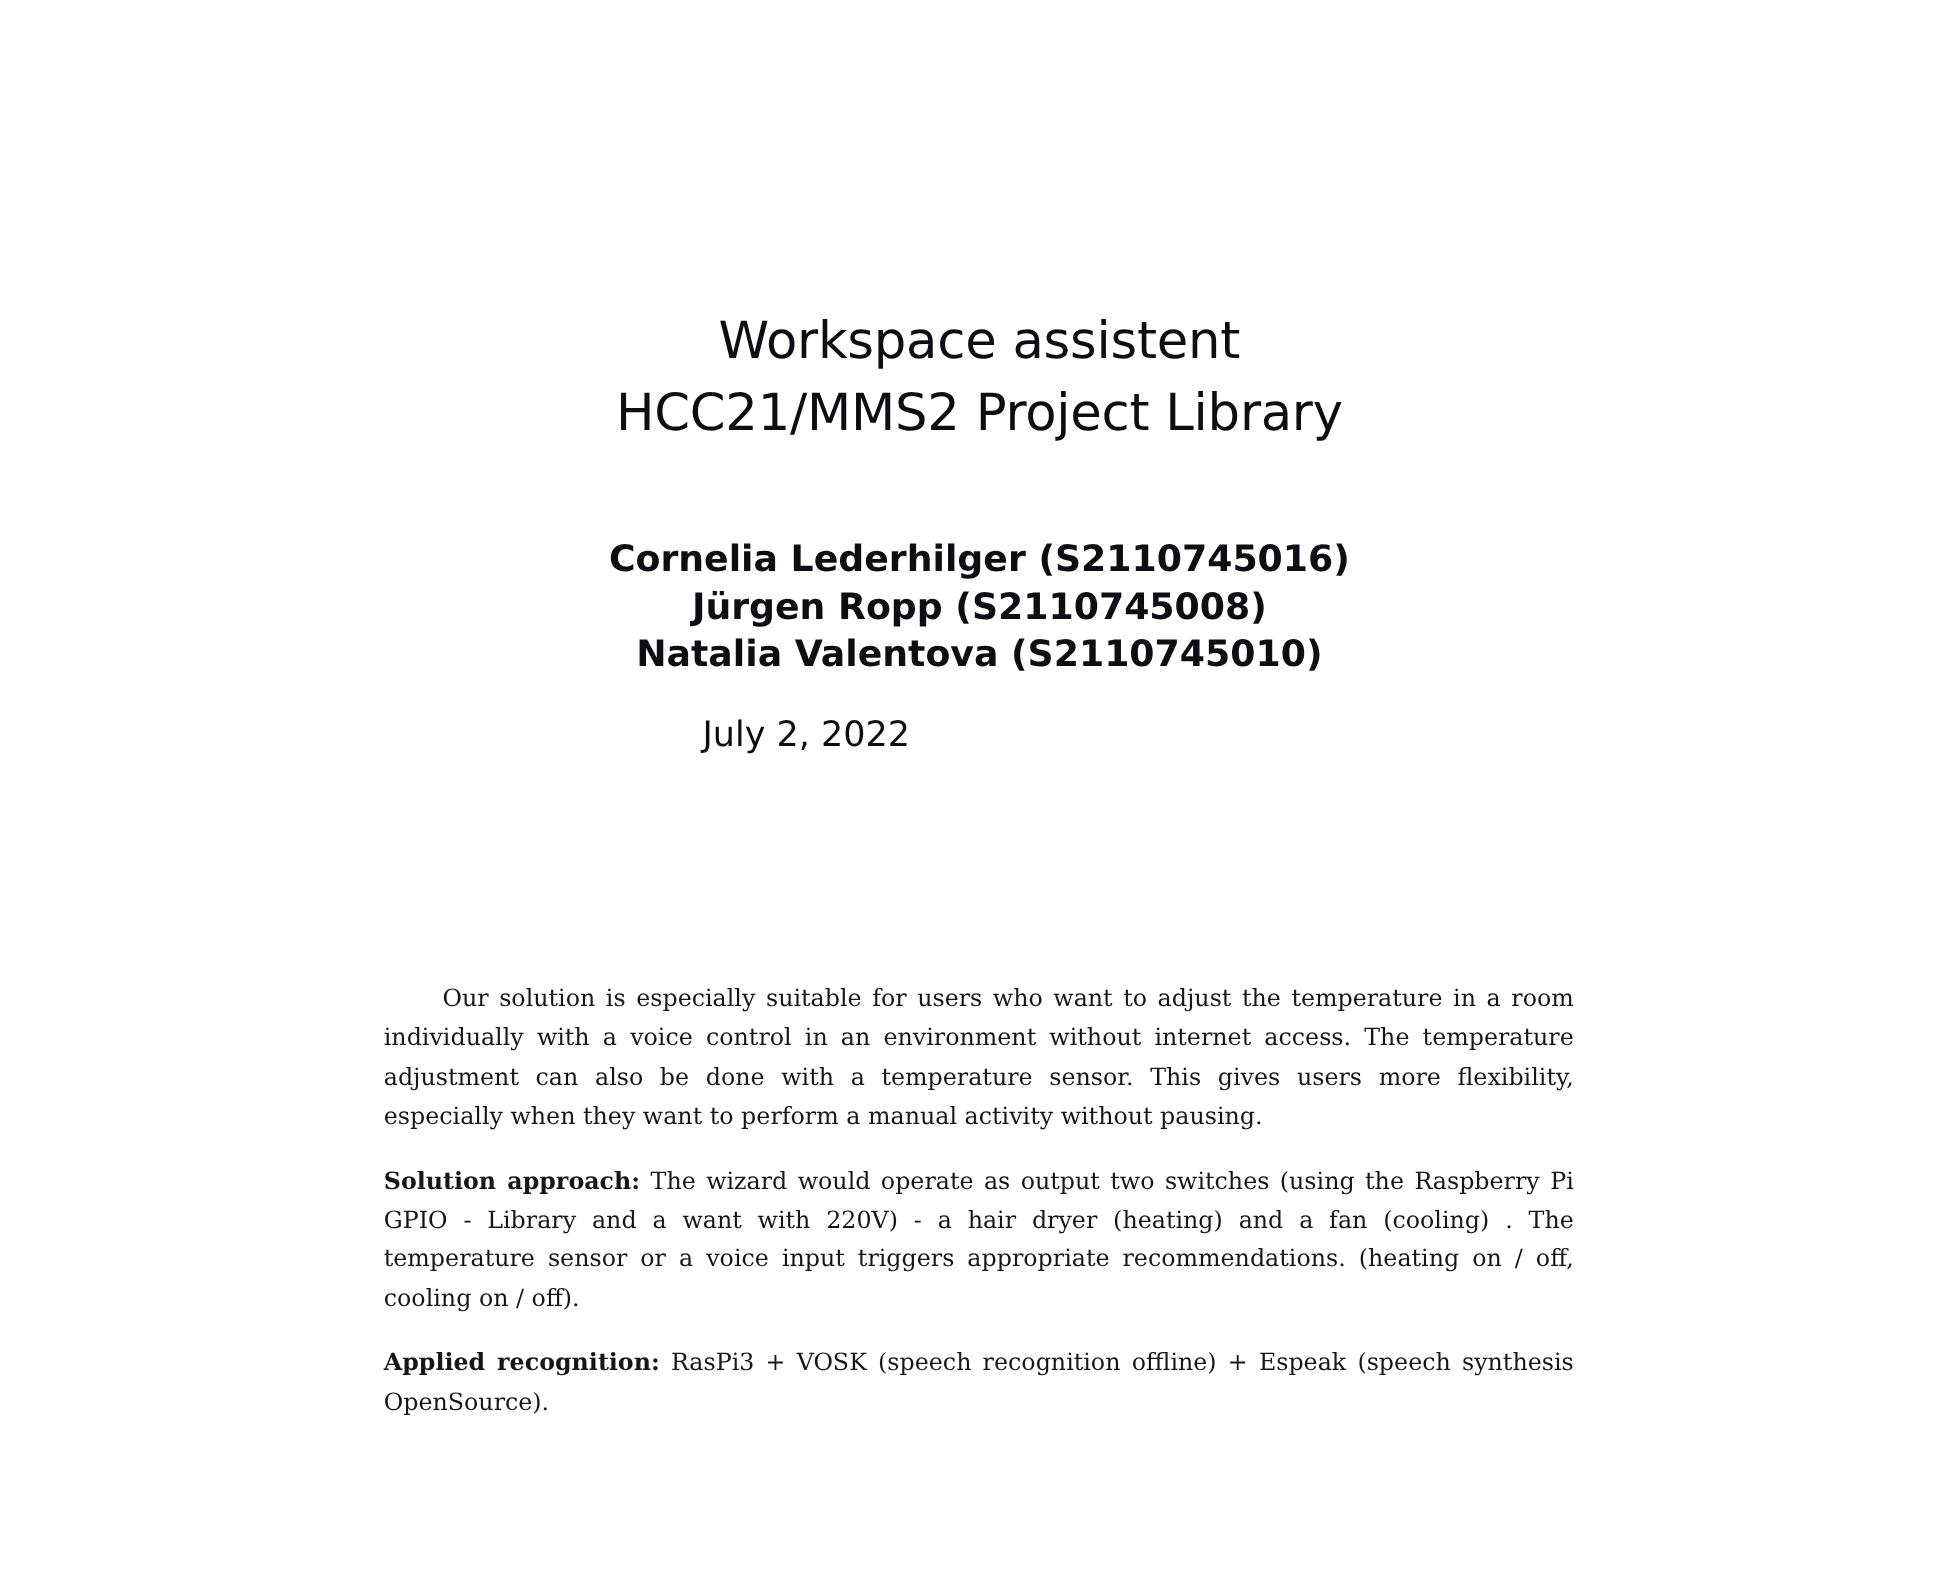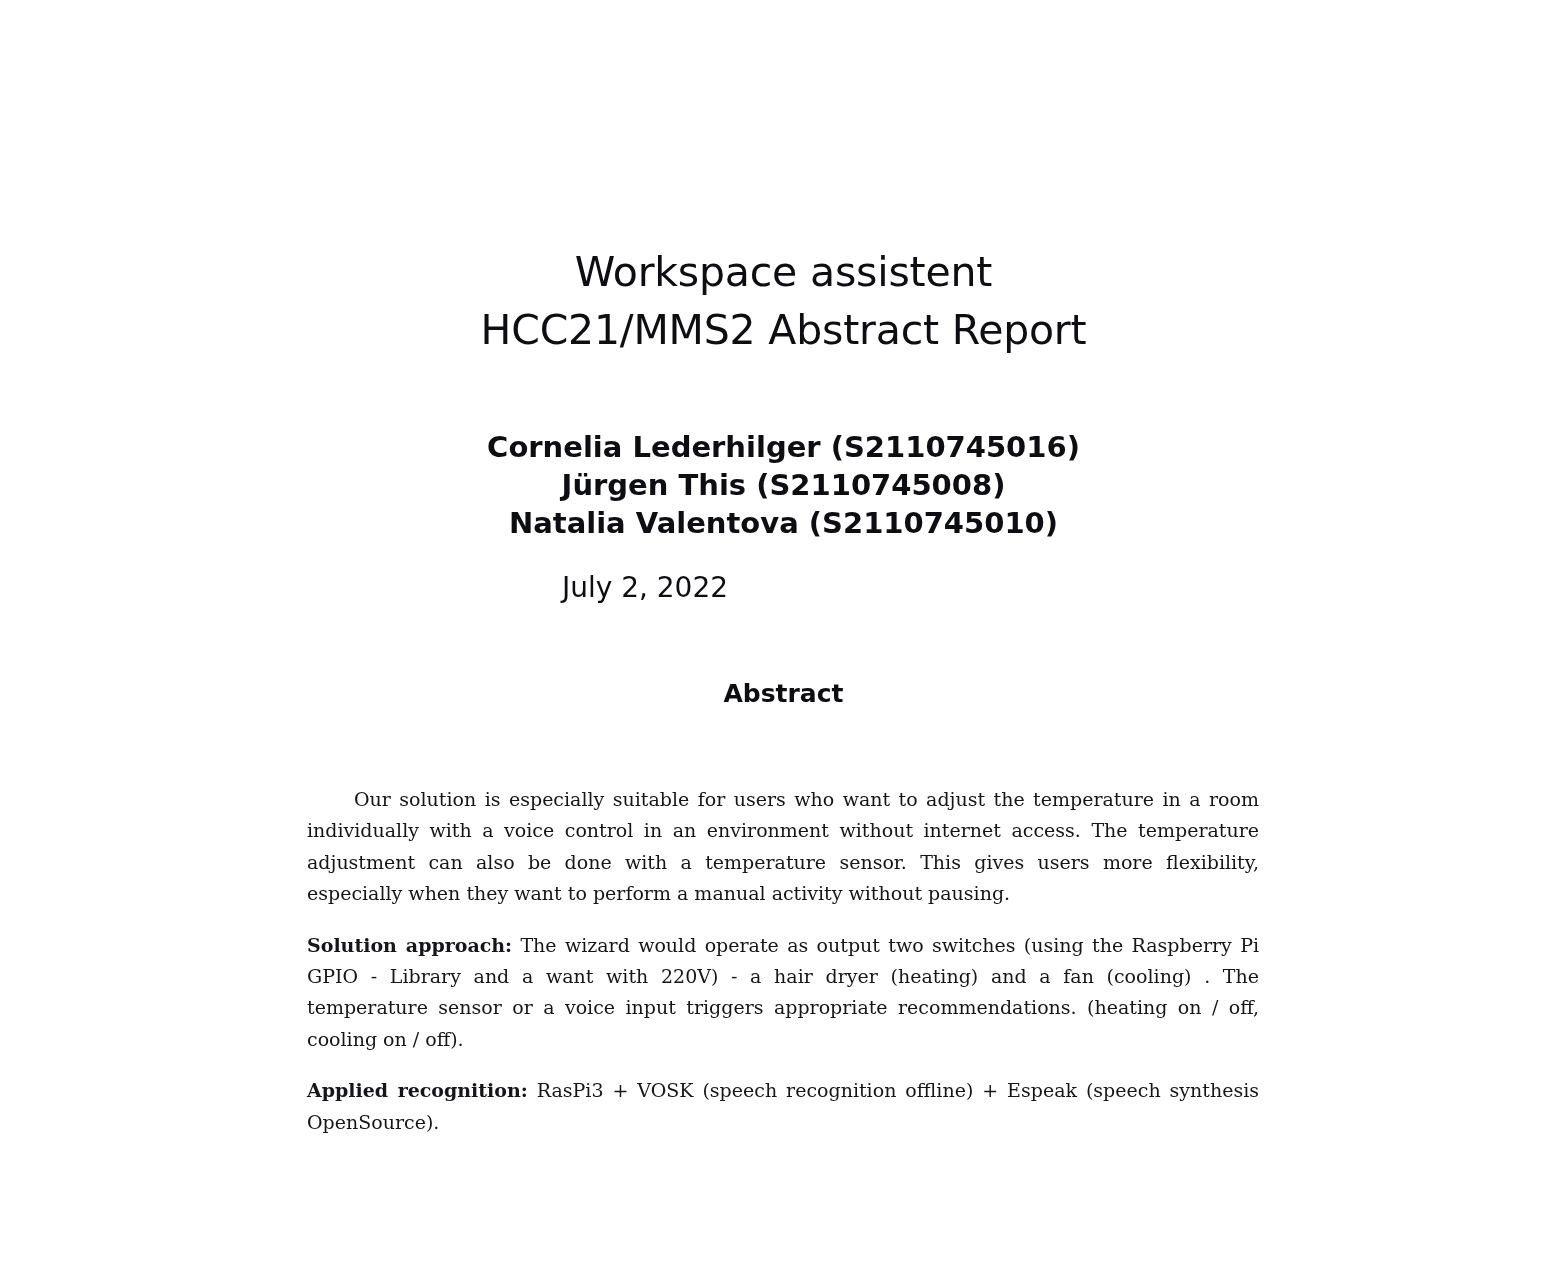--- a/index.html
+++ b/index.html
@@ -122,34 +122,33 @@
     font-weight: 700;
   }
 </style>
 </head>
 <body>
 
 <div class="page">
 
   <div class="title-block">
     <div class="doc-title-line">Workspace assistent</div>
-    <div class="doc-title-line">HCC21/MMS2 Abstract Report</div>
+    <div class="doc-title-line">HCC21/MMS2 Project Library</div>
   </div>
 
   <div class="authors-block">
     <div class="author-line">Cornelia Lederhilger (S2110745016)</div>
-    <div class="author-line">Jürgen This (S2110745008)</div>
+    <div class="author-line">Jürgen Ropp (S2110745008)</div>
     <div class="author-line">Natalia Valentova (S2110745010)</div>
   </div>
 
   <div class="date-block">
     <div class="date-line">July 2, 2022</div>
   </div>
 
-  <div class="abstract-heading">Abstract</div>
 
   <div class="abstract-body">
 
     <p class="abs-para first">
       <span>Our solution is especially suitable for users who want to adjust the temperature in a room individually with a voice control in an environment without internet access. The temperature adjustment can also be done with a temperature sensor. This gives users more flexibility, especially when they want to perform a manual activity without pausing.</span>
     </p>
 
     <p class="abs-para">
       <span class="lead">Solution approach:</span><span> The wizard would operate as output two switches (using the Raspberry Pi GPIO - Library and a want with 220V) - a hair dryer (heating) and a fan (cooling) . The temperature sensor or a voice input triggers appropriate recommendations. (heating on / off, cooling on / off).</span>
     </p>

